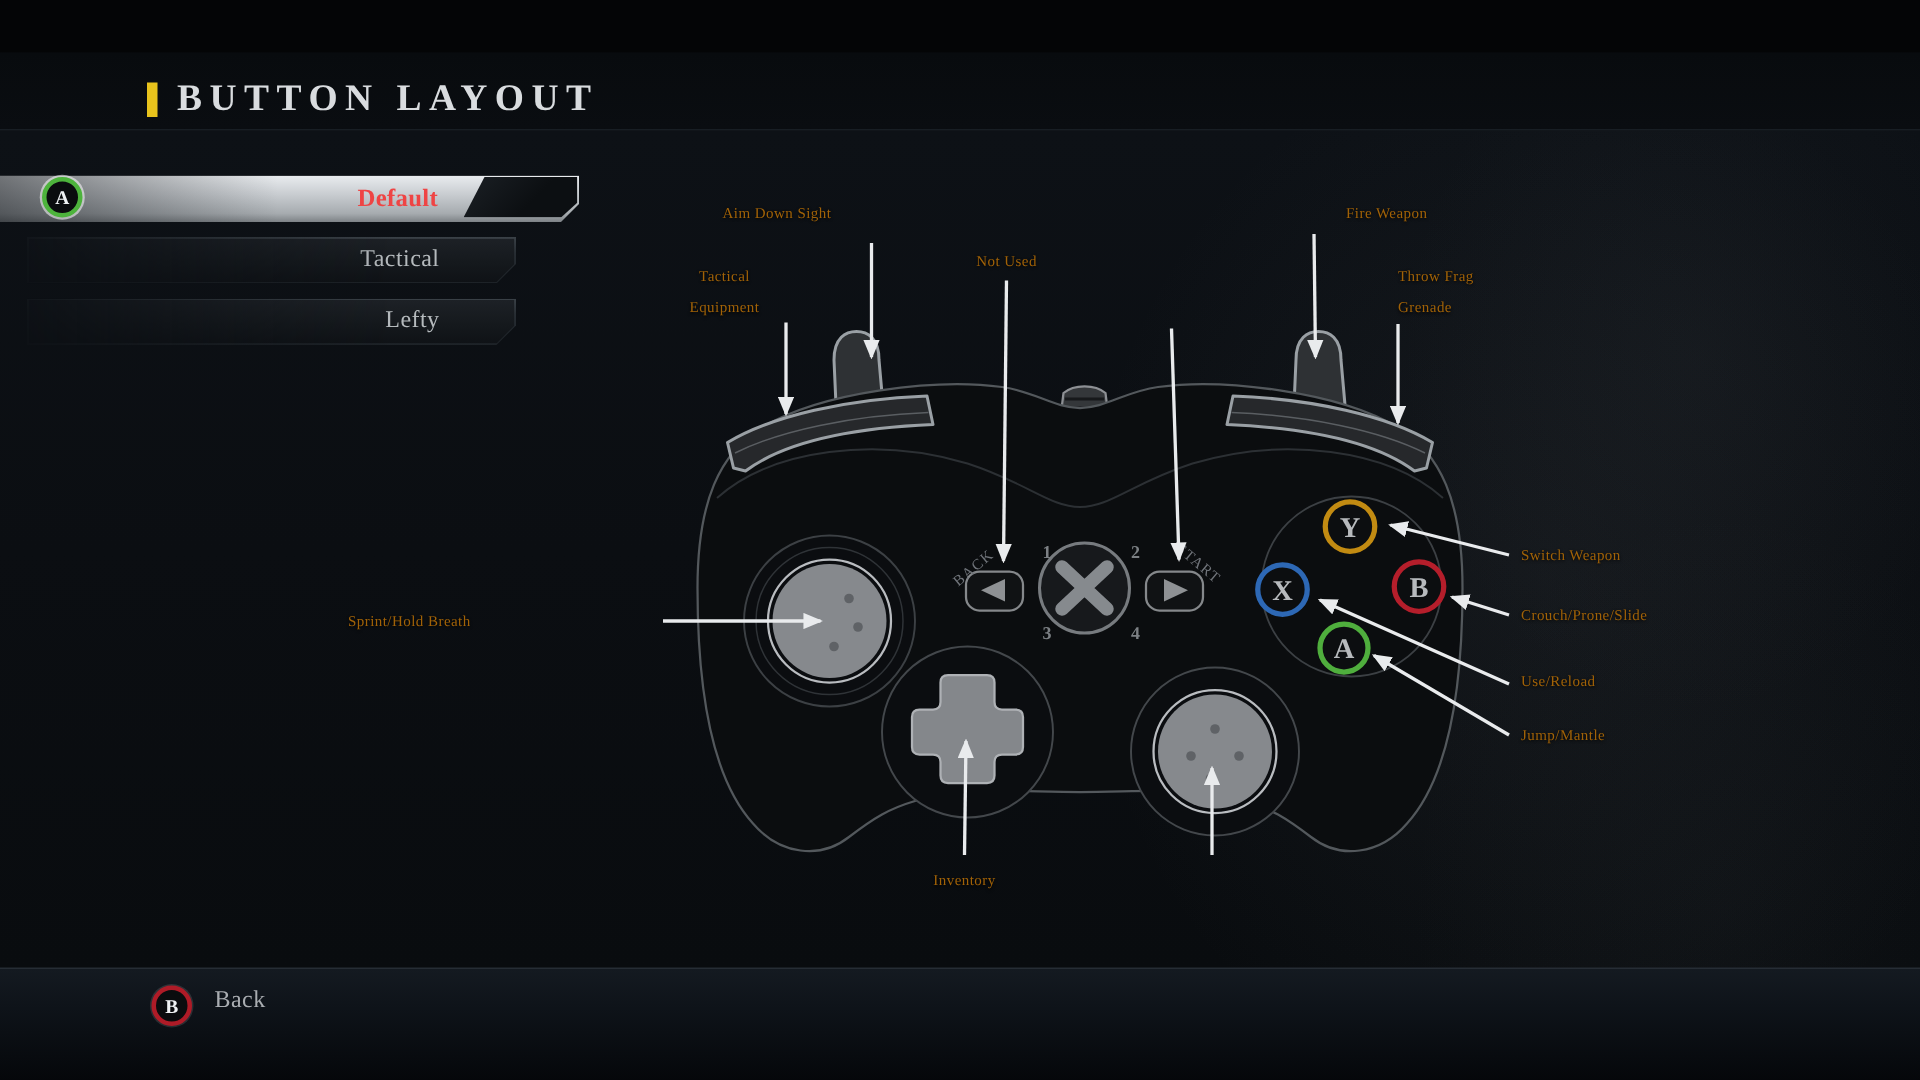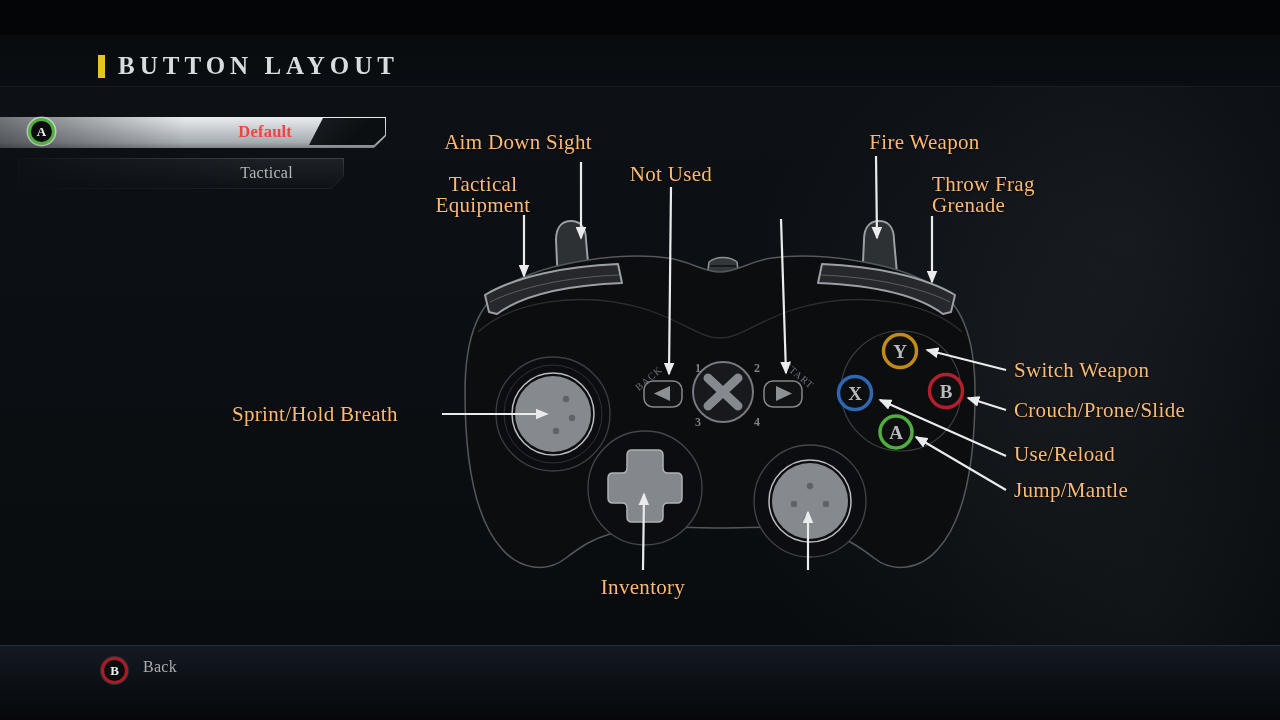--- a/index.html
+++ b/index.html
@@ -50,21 +50,21 @@
   .sel-dark{position:absolute;left:309px;top:1px;width:76px;height:27px;
     clip-path:polygon(14px 0,100% 0,100% calc(100% - 10px),calc(100% - 11px) 100%,0 100%);
     background:linear-gradient(135deg,#1b2025,#0c0f12 60%);}
   .btn-badge{position:absolute;width:21px;height:21px;border-radius:50%;
     background:#0a0c0e;display:flex;align-items:center;justify-content:center;
     font-weight:bold;font-size:13px;color:#eef1f3;}
   .badge-a{left:28px;top:1px;border:3px solid #4db33c;box-shadow:0 0 0 1.5px rgba(255,255,255,0.55);}
   .badge-b{left:101px;top:657px;border:3px solid #ae1b27;box-shadow:0 0 0 1px rgba(255,255,255,0.12);}
 
   
-  .dlabel{position:absolute;color:#fdba74;font-size:21px;letter-spacing:0.3px;
+  .dlabel{position:absolute;color:#a16207;font-size:10px;letter-spacing:0.3px;
     line-height:21px;text-shadow:0 1px 2px rgba(0,0,0,0.85);white-space:nowrap;}
   .tc{text-align:center;}
   .tr{}
 
   
   .footer-label{position:absolute;left:143px;top:658px;font-size:16px;color:#a9adb1;letter-spacing:0.3px;}
 
   svg{position:absolute;left:0;top:0;}
 </style>
 </head>
@@ -84,20 +84,25 @@
     <div class="sel-plate"></div>
     <div class="sel-label">Default</div>
     <div class="sel-dark"></div>
     <div class="btn-badge badge-a">A</div>
   </div>
 
   <div class="menu-item" style="top:158px">
     <div class="edge"></div>
       <div class="face"></div>
     <div class="mlabel">Tactical</div>
+  </div>
+  <div class="menu-item" style="top:199px">
+    <div class="edge"></div>
+      <div class="face"></div>
+    <div class="mlabel">Lefty</div>
   </div>
 
   <svg width="1280" height="720" viewBox="0 0 1280 720">
     <defs>
       <marker id="ah" viewBox="0 0 12 10" refX="10.5" refY="5" markerWidth="13" markerHeight="11" orient="auto" markerUnits="userSpaceOnUse">
         <path d="M0,0 L12,5 L0,10 Z" fill="#e9ebed"></path>
       </marker>
     </defs>
 
     <path d="M 558,285 L 556,240 C 556,225 564,221 571,221 C 578,221 586,225 586,240 L 590,285 Z" fill="#2e3134" stroke="#9aa0a5" stroke-width="2" stroke-linejoin="round"></path>

